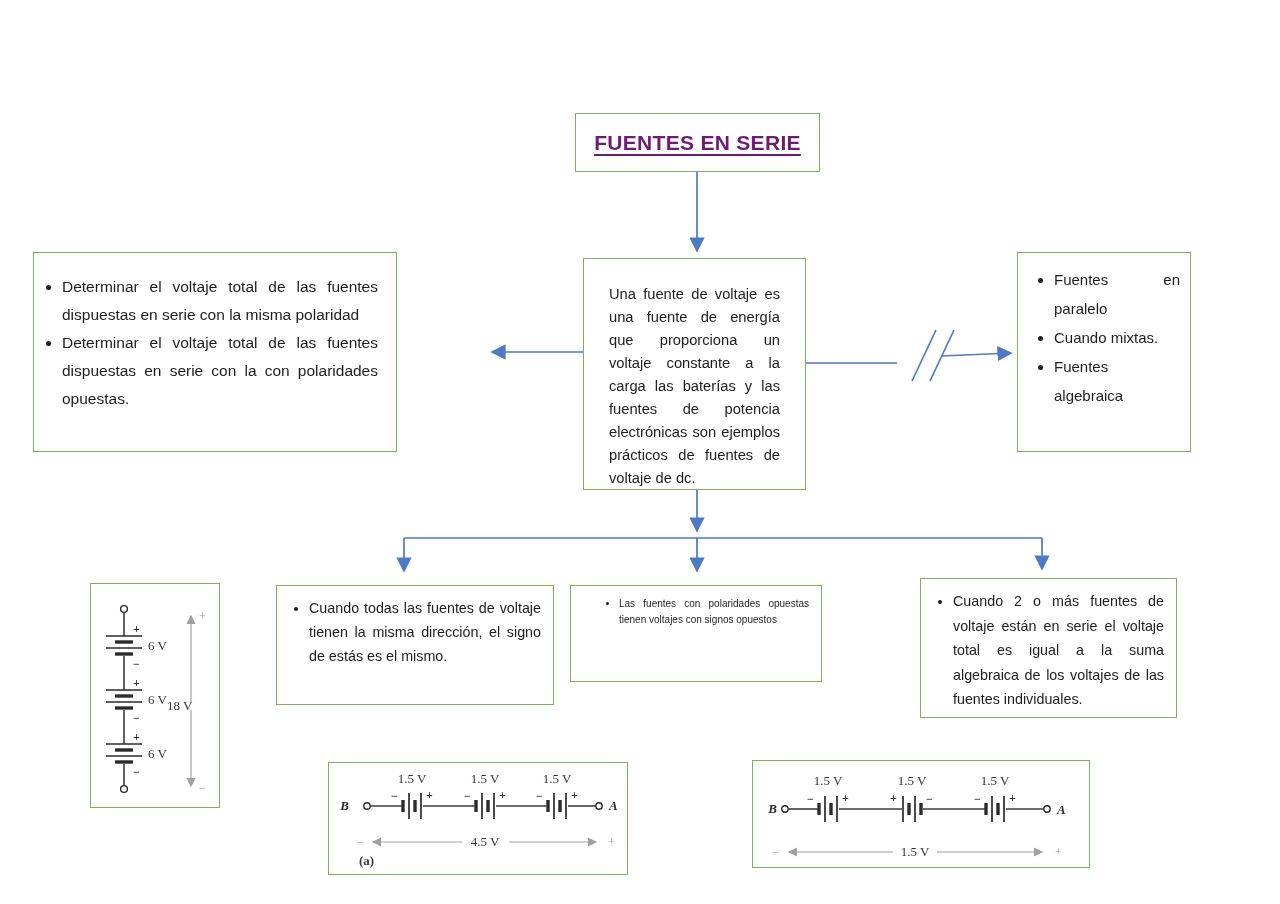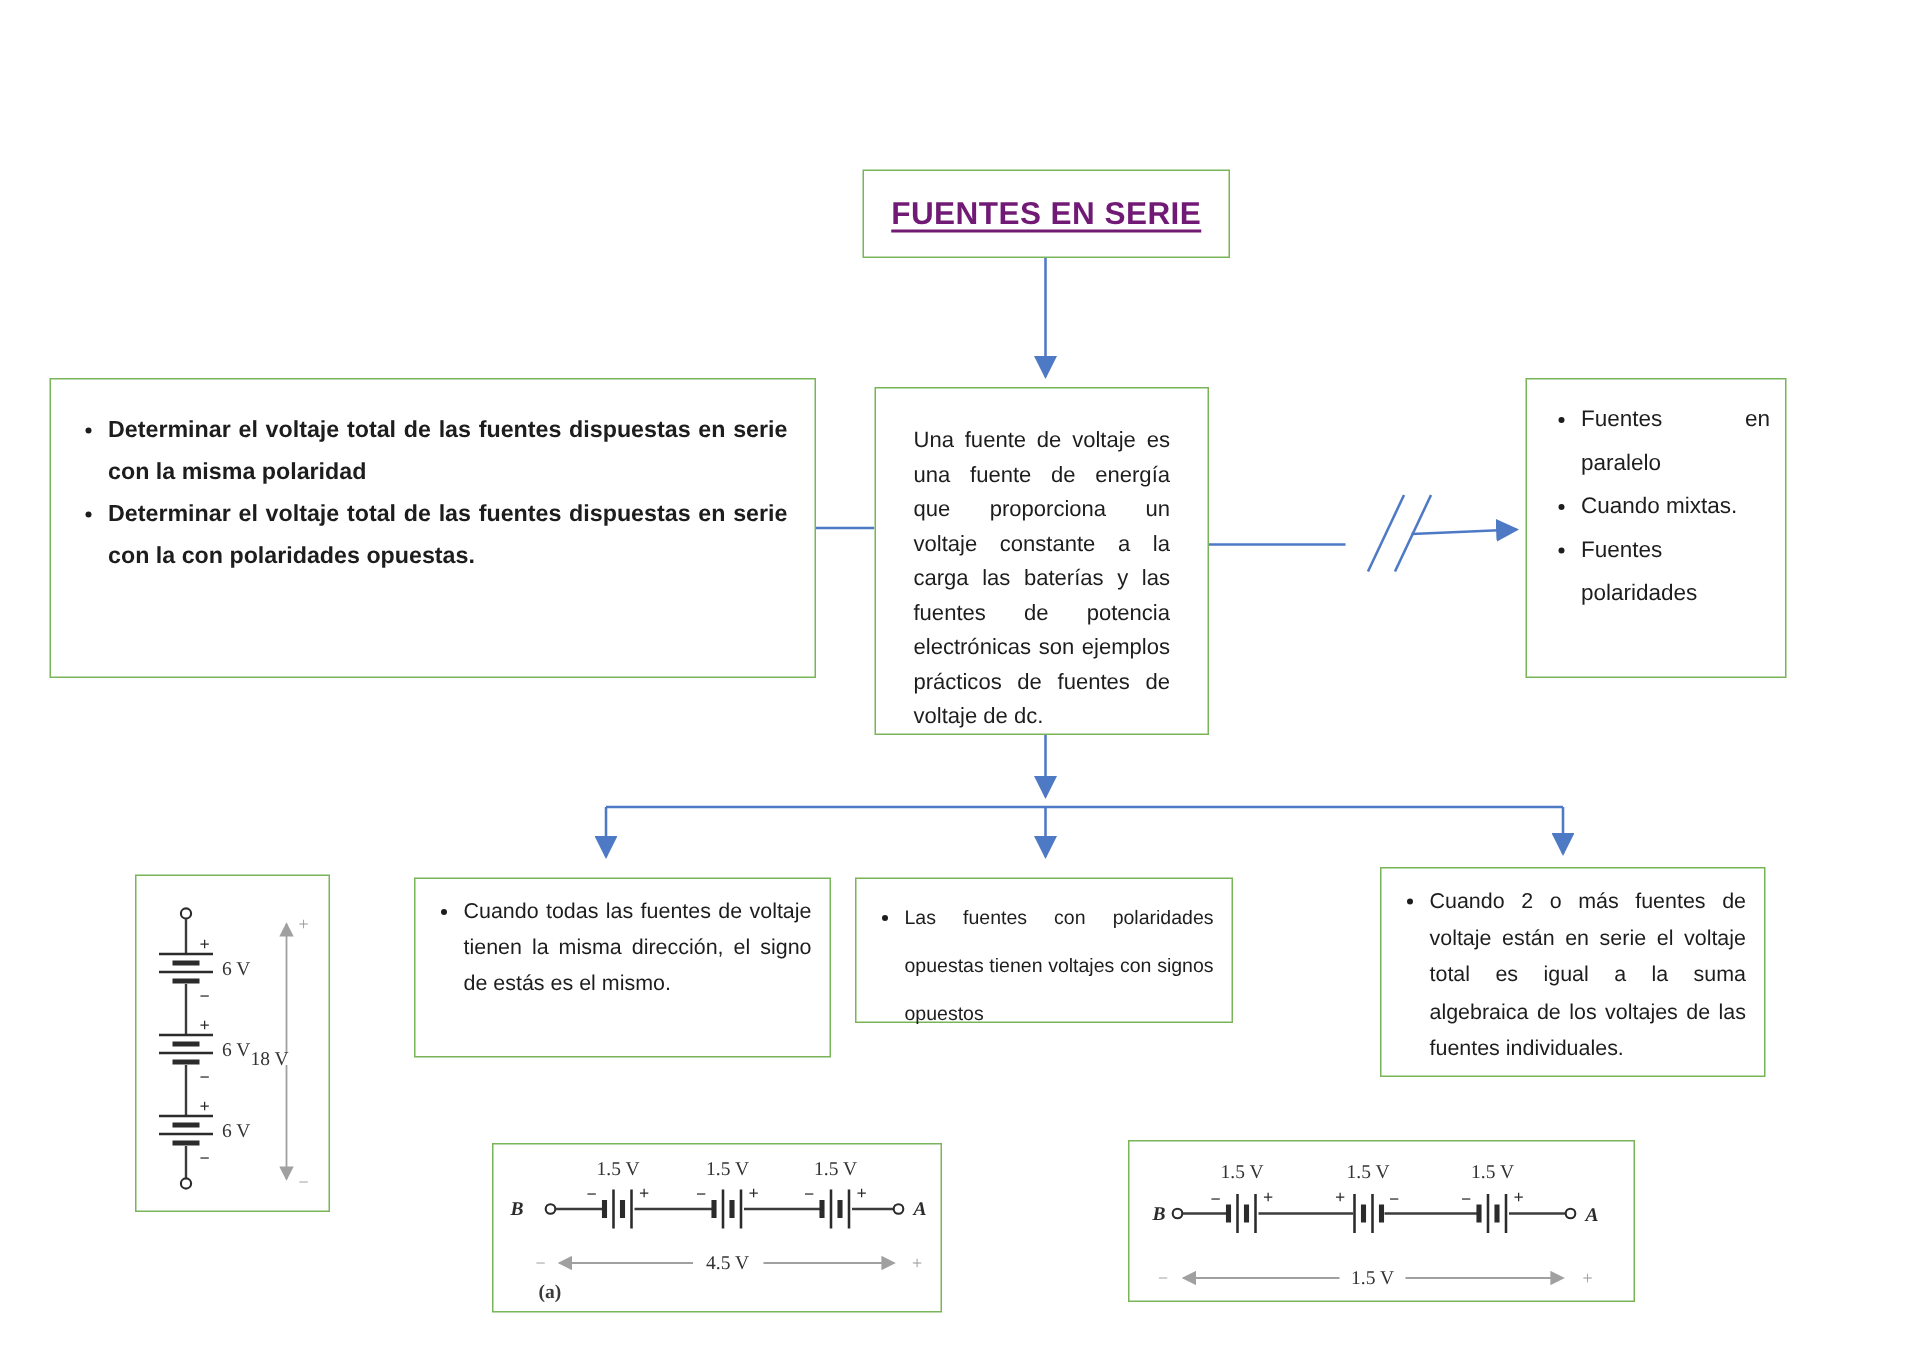--- a/index.html
+++ b/index.html
@@ -14,33 +14,33 @@
   
   .title-box{left:575px;top:113px;width:245px;height:59px;display:flex;align-items:center;justify-content:center;}
   .title-box span{
     font-size:21px;font-weight:700;text-decoration:underline;
     text-underline-offset:4px;text-decoration-thickness:2px;letter-spacing:.3px;color:#701a75;
   }
   
   .intro-box{left:583px;top:258px;width:223px;height:232px;padding:12px 13px;}
   .intro-box p{margin:12px;font-size:14.7px;line-height:23px;text-align:justify;}
   
-  .objectives-box{left:33px;top:252px;width:511px;height:200px;padding:20px 18px 10px 14px;font-weight:bold;}
+  .objectives-box{left:33px;top:252px;width:364px;height:200px;padding:20px 18px 10px 4px;}
   ul.blts{margin:0;padding-left:24px;}
   ul.blts li{text-align:justify;}
   .objectives-box li{font-size:15.5px;line-height:28px;}
   
   .related-box{left:1017px;top:252px;width:174px;height:200px;padding:12px 10px 6px 8px;}
   .related-box ul{padding-left:28px;}
   .related-box li{font-size:15px;line-height:29px;}
   
   .same-direction-box{left:276px;top:585px;width:278px;height:120px;padding:10px 12px 6px 8px;}
   .same-direction-box li{font-size:14.3px;line-height:24px;}
   .opposite-box{left:570px;top:585px;width:252px;height:97px;padding:10px 12px 6px 8px;}
-  .opposite-box li{font-size:13px;line-height:32px;}
+  .opposite-box li{font-size:10px;line-height:16px;margin-left:16px;}
   .sum-box{left:920px;top:578px;width:257px;height:140px;padding:10px 12px 6px 8px;}
   .sum-box li{font-size:14.3px;line-height:24.5px;}
   
   .vfig-box{left:90px;top:583px;width:130px;height:225px;}
   .figa-box{left:328px;top:762px;width:300px;height:113px;}
   .figb-box{left:752px;top:760px;width:338px;height:108px;}
   .cir-label{font-family:"Liberation Serif",serif;font-size:13px;fill:#333;}
   .cir-sign{font-family:"Liberation Serif",serif;font-size:12px;font-weight:700;fill:#2b2b2b;}
   .cir-sign-gray{font-family:"Liberation Serif",serif;font-size:12px;fill:#9a9a9a;}
   .cir-term{font-family:"Liberation Serif",serif;font-size:13px;font-weight:700;font-style:italic;fill:#2b2b2b;}
@@ -88,21 +88,21 @@
     <ul class="blts">
       <li>Determinar el voltaje total de las fuentes dispuestas en serie con la misma polaridad</li>
       <li>Determinar el voltaje total de las fuentes dispuestas en serie con la con polaridades opuestas.</li>
     </ul>
   </div>
 
   <div class="gbox related-box">
     <ul class="blts">
       <li>Fuentes en paralelo</li>
       <li>Cuando mixtas.</li>
-      <li>Fuentes polaridades</li>
+      <li>Fuentes algebraica</li>
     </ul>
   </div>
 
   <div class="gbox same-direction-box">
     <ul class="blts">
       <li>Cuando todas las fuentes de voltaje tienen la misma dirección, el signo de estás es el mismo.</li>
     </ul>
   </div>
 
   <div class="gbox opposite-box">

